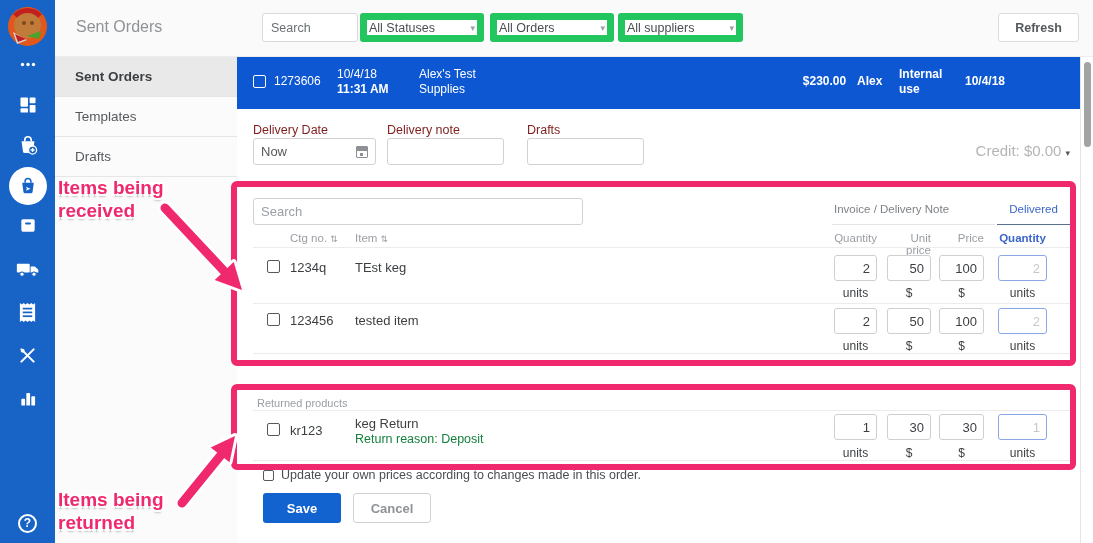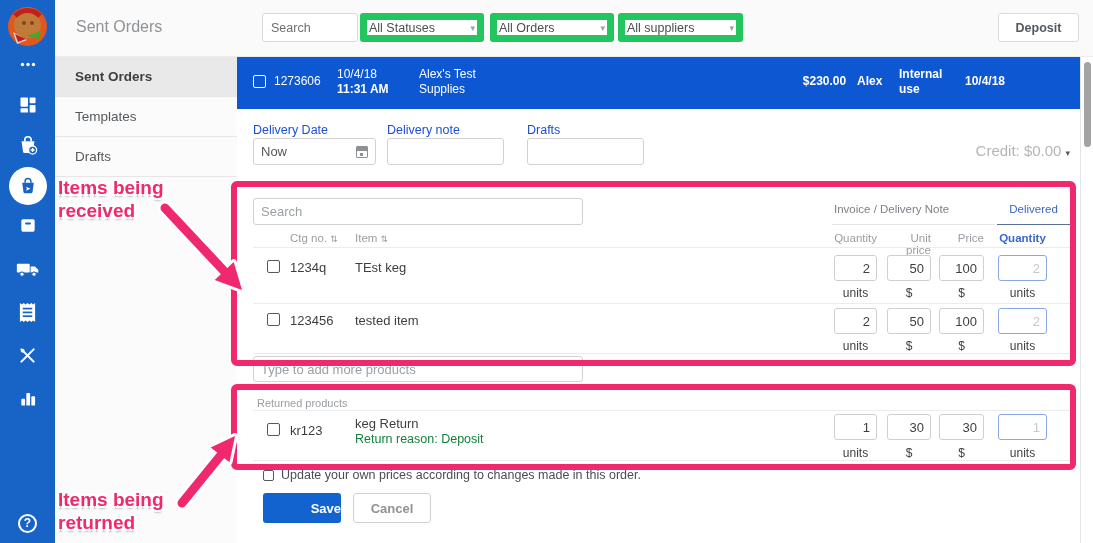--- a/index.html
+++ b/index.html
@@ -38,21 +38,21 @@
   .subnav{position:absolute;left:55px;top:57px;width:182px;height:486px;background:#fbfbfb;z-index:2;}
   .subnav-item{height:40px;display:flex;align-items:center;padding-left:20px;font-size:13.5px;color:#55595d;
     border-bottom:1px solid #e6e6e6;cursor:pointer;background:#fbfbfb;}
   .subnav-item.active{background:#e9e9e9;color:#3c3f42;font-weight:bold;}
   
   .main{position:absolute;left:237px;top:57px;width:843px;height:486px;background:#fff;z-index:1;}
   .order-row{position:absolute;left:0;top:0;width:843px;height:52px;background:var(--row-blue);color:#fff;font-size:12px;}
   .or-cell{position:absolute;line-height:15px;}
   .row-checkbox{position:absolute;left:16px;top:18px;width:13px;height:13px;border:1.5px solid #fff;border-radius:2px;cursor:pointer;}
   
-  .lbl{position:absolute;font-size:12.5px;color:#1d4ed8;}
+  .lbl{position:absolute;font-size:12.5px;color:#7f1d1d;}
   .inp{position:absolute;height:27px;border:1px solid #d2d2d2;border-radius:3px;background:#fff;
     font-family:inherit;font-size:13px;color:#4a4e52;padding:0 7px;}
   .inp::placeholder{color:#9aa0a5;}
   .date-field{position:absolute;height:27px;border:1px solid #d2d2d2;border-radius:3px;background:#fff;
     display:flex;align-items:center;padding:0 7px;font-size:13px;color:#55595d;cursor:pointer;}
   .cal-icon{margin-left:auto;width:12px;height:12px;border:1px solid #8d9094;border-radius:1px;position:relative;background:#fff;}
   .cal-icon::before{content:"";position:absolute;left:0;top:0;right:0;height:4px;background:#8d9094;}
   .cal-icon::after{content:"";position:absolute;left:3px;top:6px;width:3px;height:3px;background:#8d9094;}
   .credit{position:absolute;right:10px;top:85px;font-size:15px;color:#b5b5b5;cursor:pointer;}
   .credit .arr{color:#55595d;font-size:9px;margin-left:4px;}
@@ -67,21 +67,21 @@
   .cell-txt{position:absolute;font-size:13px;color:#3c3f42;}
   .cell-sub{position:absolute;font-size:12.5px;color:#15803d;}
   .num-inp{position:absolute;height:26px;border:1px solid #cfcfcf;border-radius:3px;background:#fff;
     font-family:inherit;font-size:13px;color:#3c3f42;text-align:right;padding:0 6px;}
   .num-inp.delivered{border:1px solid #8aa7e8;color:#c6c9cc;}
   .unit-lbl{position:absolute;font-size:12px;color:#3c3f42;text-align:center;}
   .ret-lbl{position:absolute;font-size:11px;color:#9a9ea3;}
   .upd-checkbox{position:absolute;left:26px;top:413px;width:11px;height:11px;border:1.5px solid #55585c;border-radius:2px;cursor:pointer;}
   .upd-lbl{position:absolute;left:44px;top:411px;font-size:12.5px;color:#4a4e52;}
   .save-btn{position:absolute;left:26px;top:436px;width:78px;height:30px;background:var(--save-blue);border:none;border-radius:3px;
-    color:#fff;font-size:13px;font-weight:bold;cursor:pointer;font-family:inherit;text-align:right;}
+    color:#fff;font-size:13px;font-weight:bold;cursor:pointer;font-family:inherit;}
   .cancel-btn{position:absolute;left:116px;top:436px;width:78px;height:30px;background:#fff;border:1px solid #d2d2d2;border-radius:3px;
     color:#8f9296;font-size:13px;font-weight:bold;cursor:pointer;font-family:inherit;}
   
   .gutter{position:absolute;right:0;top:57px;width:13px;height:486px;background:#fff;border-left:1px solid #e5e5e5;z-index:3;}
   .thumb{position:absolute;left:3px;top:5px;width:7px;height:85px;background:#a3a3a3;border-radius:4px;cursor:pointer;}
   
   .pink-box{position:absolute;border:6px solid var(--accent-pink);border-radius:6px;z-index:20;pointer-events:none;}
   .pink-box1{left:231px;top:181px;width:845px;height:185px;}
   .pink-box2{left:231px;top:384px;width:845px;height:86px;}
   .anno-text{position:absolute;width:150px;z-index:21;font-size:19px;line-height:23px;font-weight:bold;color:var(--accent-pink);
@@ -197,21 +197,21 @@
     <span class="arr">▾</span>
   </div>
   <div class="tb-select f2">
     <span>All Orders</span>
     <span class="arr">▾</span>
   </div>
   <div class="tb-select f3">
     <span>All suppliers</span>
     <span class="arr">▾</span>
   </div>
-  <button class="refresh-btn">Deposit</button>
+  <button class="refresh-btn">Refresh</button>
 </div>
 
 <div class="subnav">
   <div class="subnav-item active">Sent Orders</div>
   <div class="subnav-item">Templates</div>
   <div class="subnav-item">Drafts</div>
 </div>
 
 <div class="main">
 
@@ -280,21 +280,20 @@
   <input class="num-inp" style="left: 597px; top: 251px; width: 43px;" value="2">
   <input class="num-inp" style="left: 650px; top: 251px; width: 44px;" value="50">
   <input class="num-inp" style="left: 702px; top: 251px; width: 45px;" value="100">
   <input class="num-inp delivered" style="left: 761px; top: 251px; width: 49px;" value="2">
   <div class="unit-lbl" style="left:597px;top:282px;width:43px;">units</div>
   <div class="unit-lbl" style="left:650px;top:282px;width:44px;">$</div>
   <div class="unit-lbl" style="left:702px;top:282px;width:45px;">$</div>
   <div class="unit-lbl" style="left:761px;top:282px;width:49px;">units</div>
   <div class="hline" style="left:16px;top:296px;width:820px;background:#ececec;"></div>
 
-  <input class="inp" style="left: 16px; top: 299px; width: 330px; height: 26px;" placeholder="Type to add more products">
 
   <div class="ret-lbl" style="left:20px;top:340px;">Returned products</div>
   <div class="hline" style="left:16px;top:353px;width:820px;background:#ececec;"></div>
   <div class="item-checkbox" style="left:30px;top:366px;"></div>
   <div class="cell-txt" style="left:53px;top:366px;">kr123</div>
   <div class="cell-txt" style="left:118px;top:359px;">keg Return</div>
   <div class="cell-sub" style="left:118px;top:375px;">Return reason: Deposit</div>
   <input class="num-inp" style="left: 597px; top: 357px; width: 43px;" value="1">
   <input class="num-inp" style="left: 650px; top: 357px; width: 44px;" value="30">
   <input class="num-inp" style="left: 702px; top: 357px; width: 45px;" value="30">

